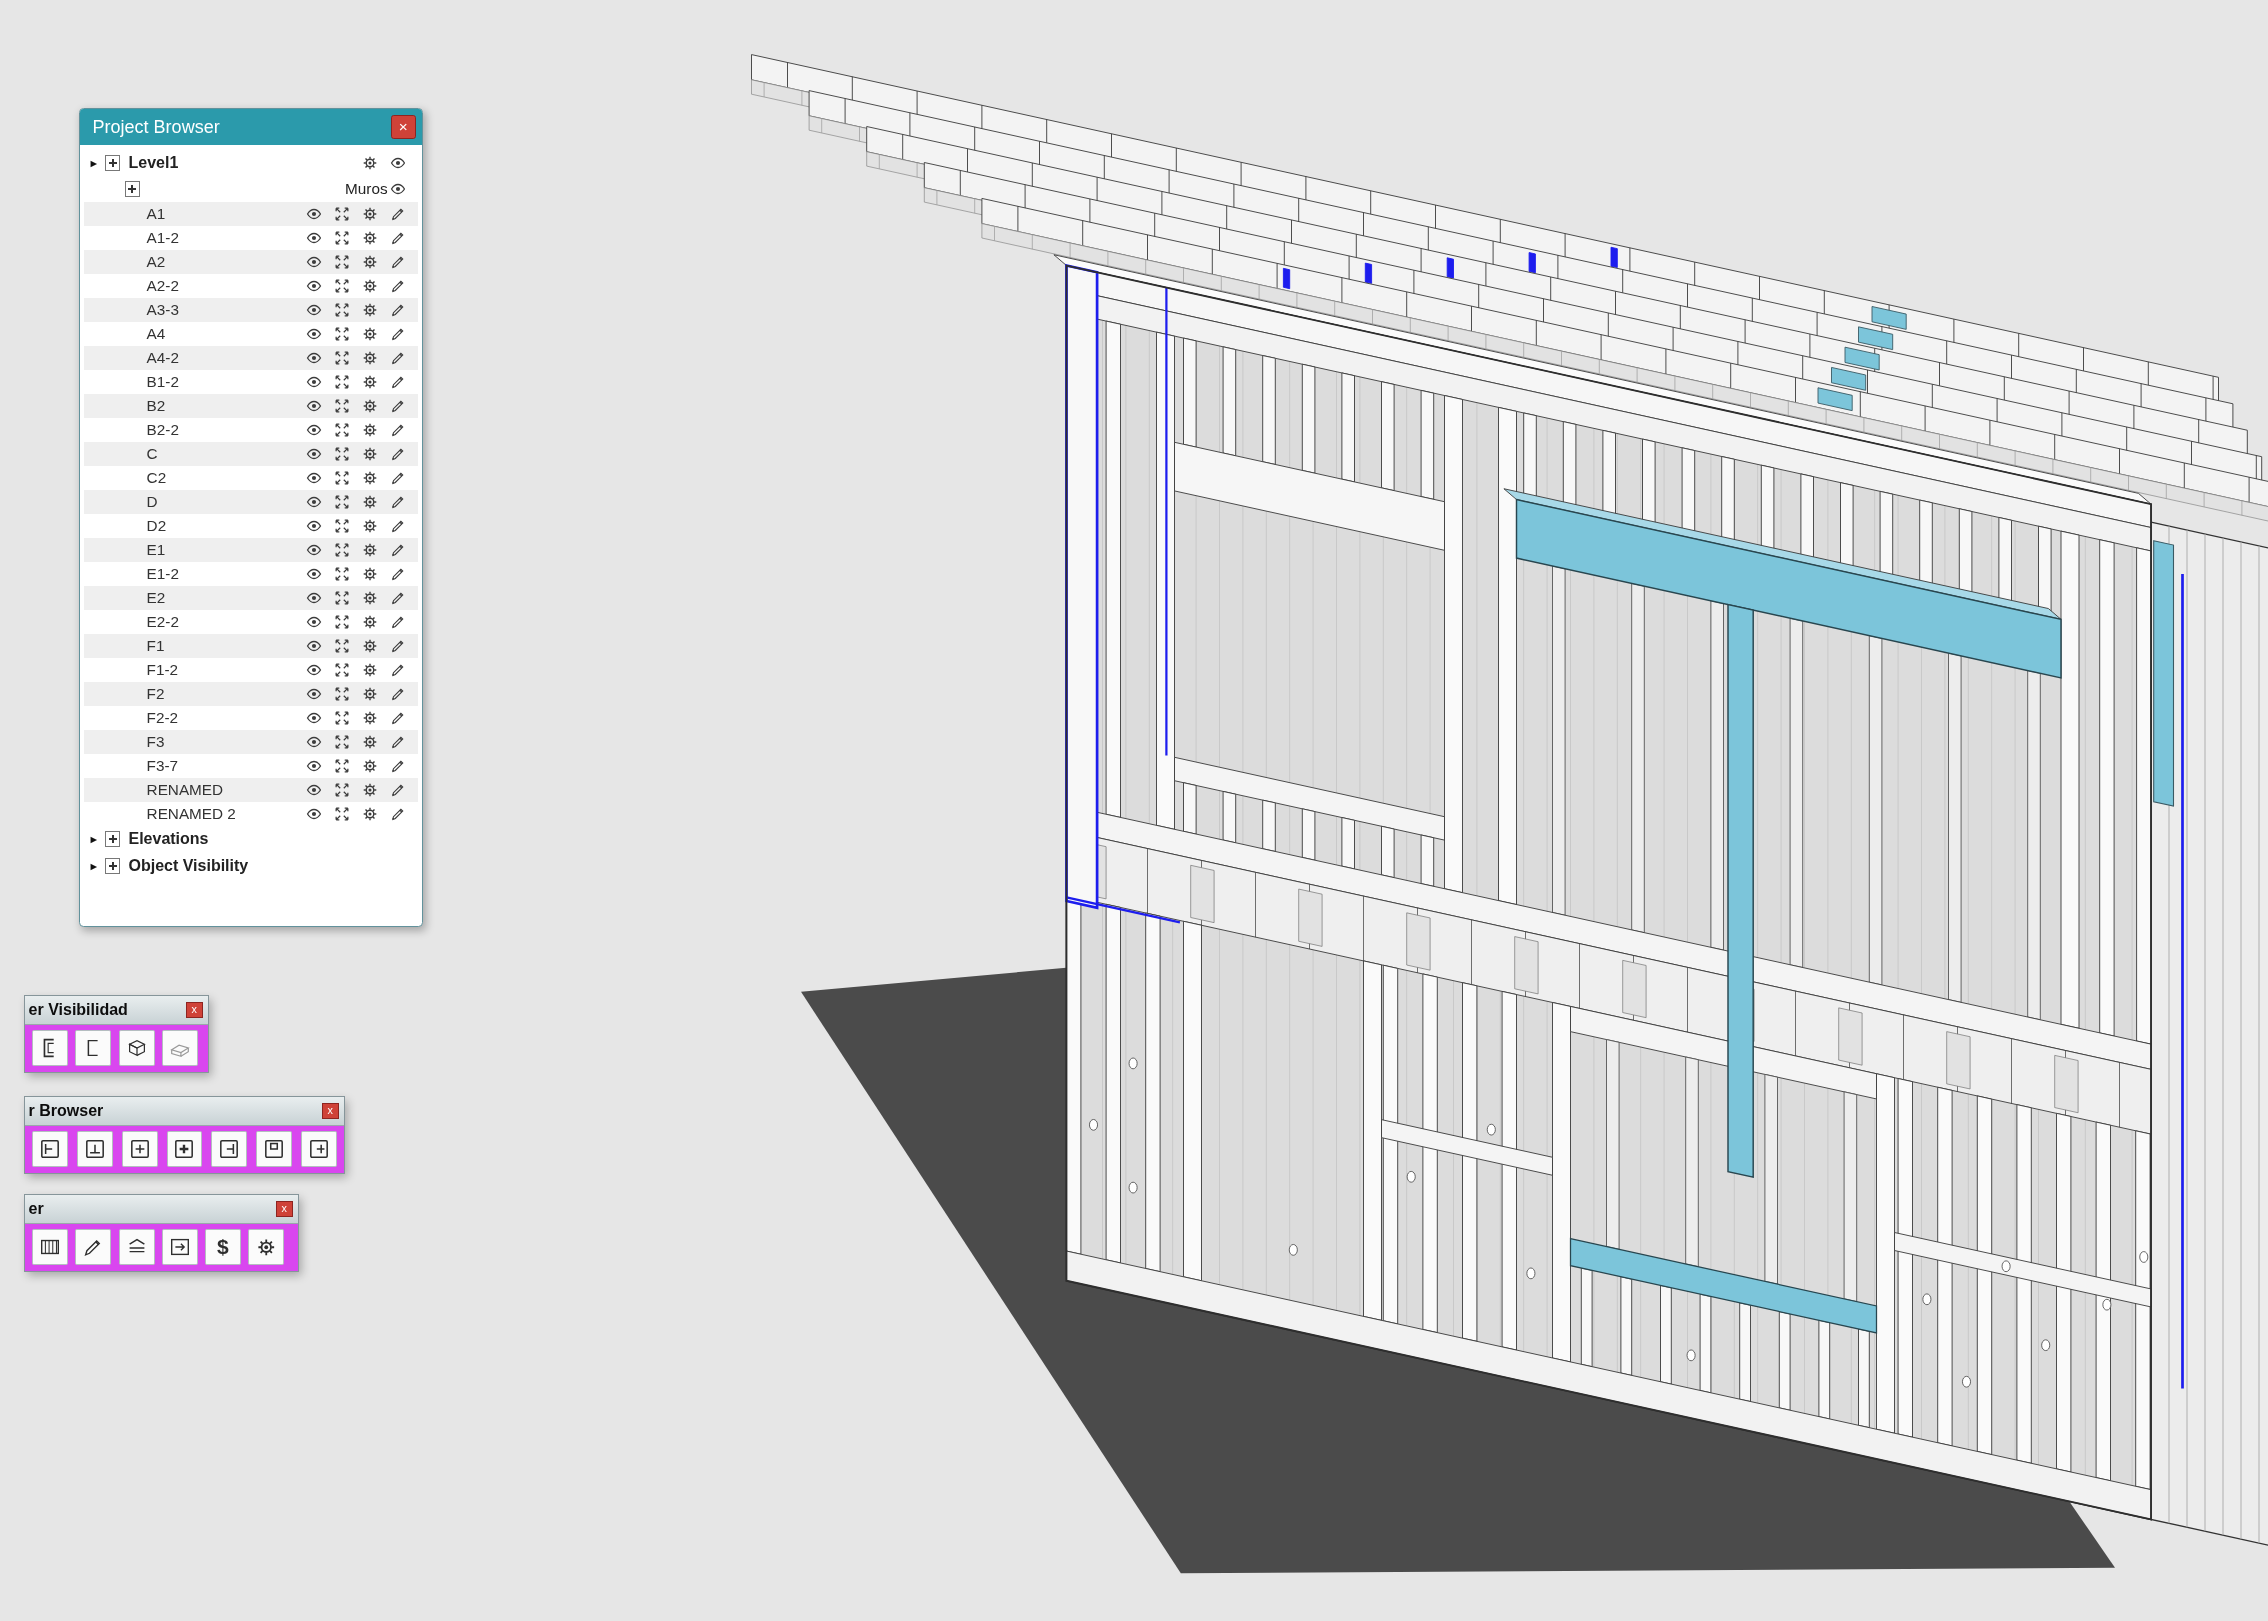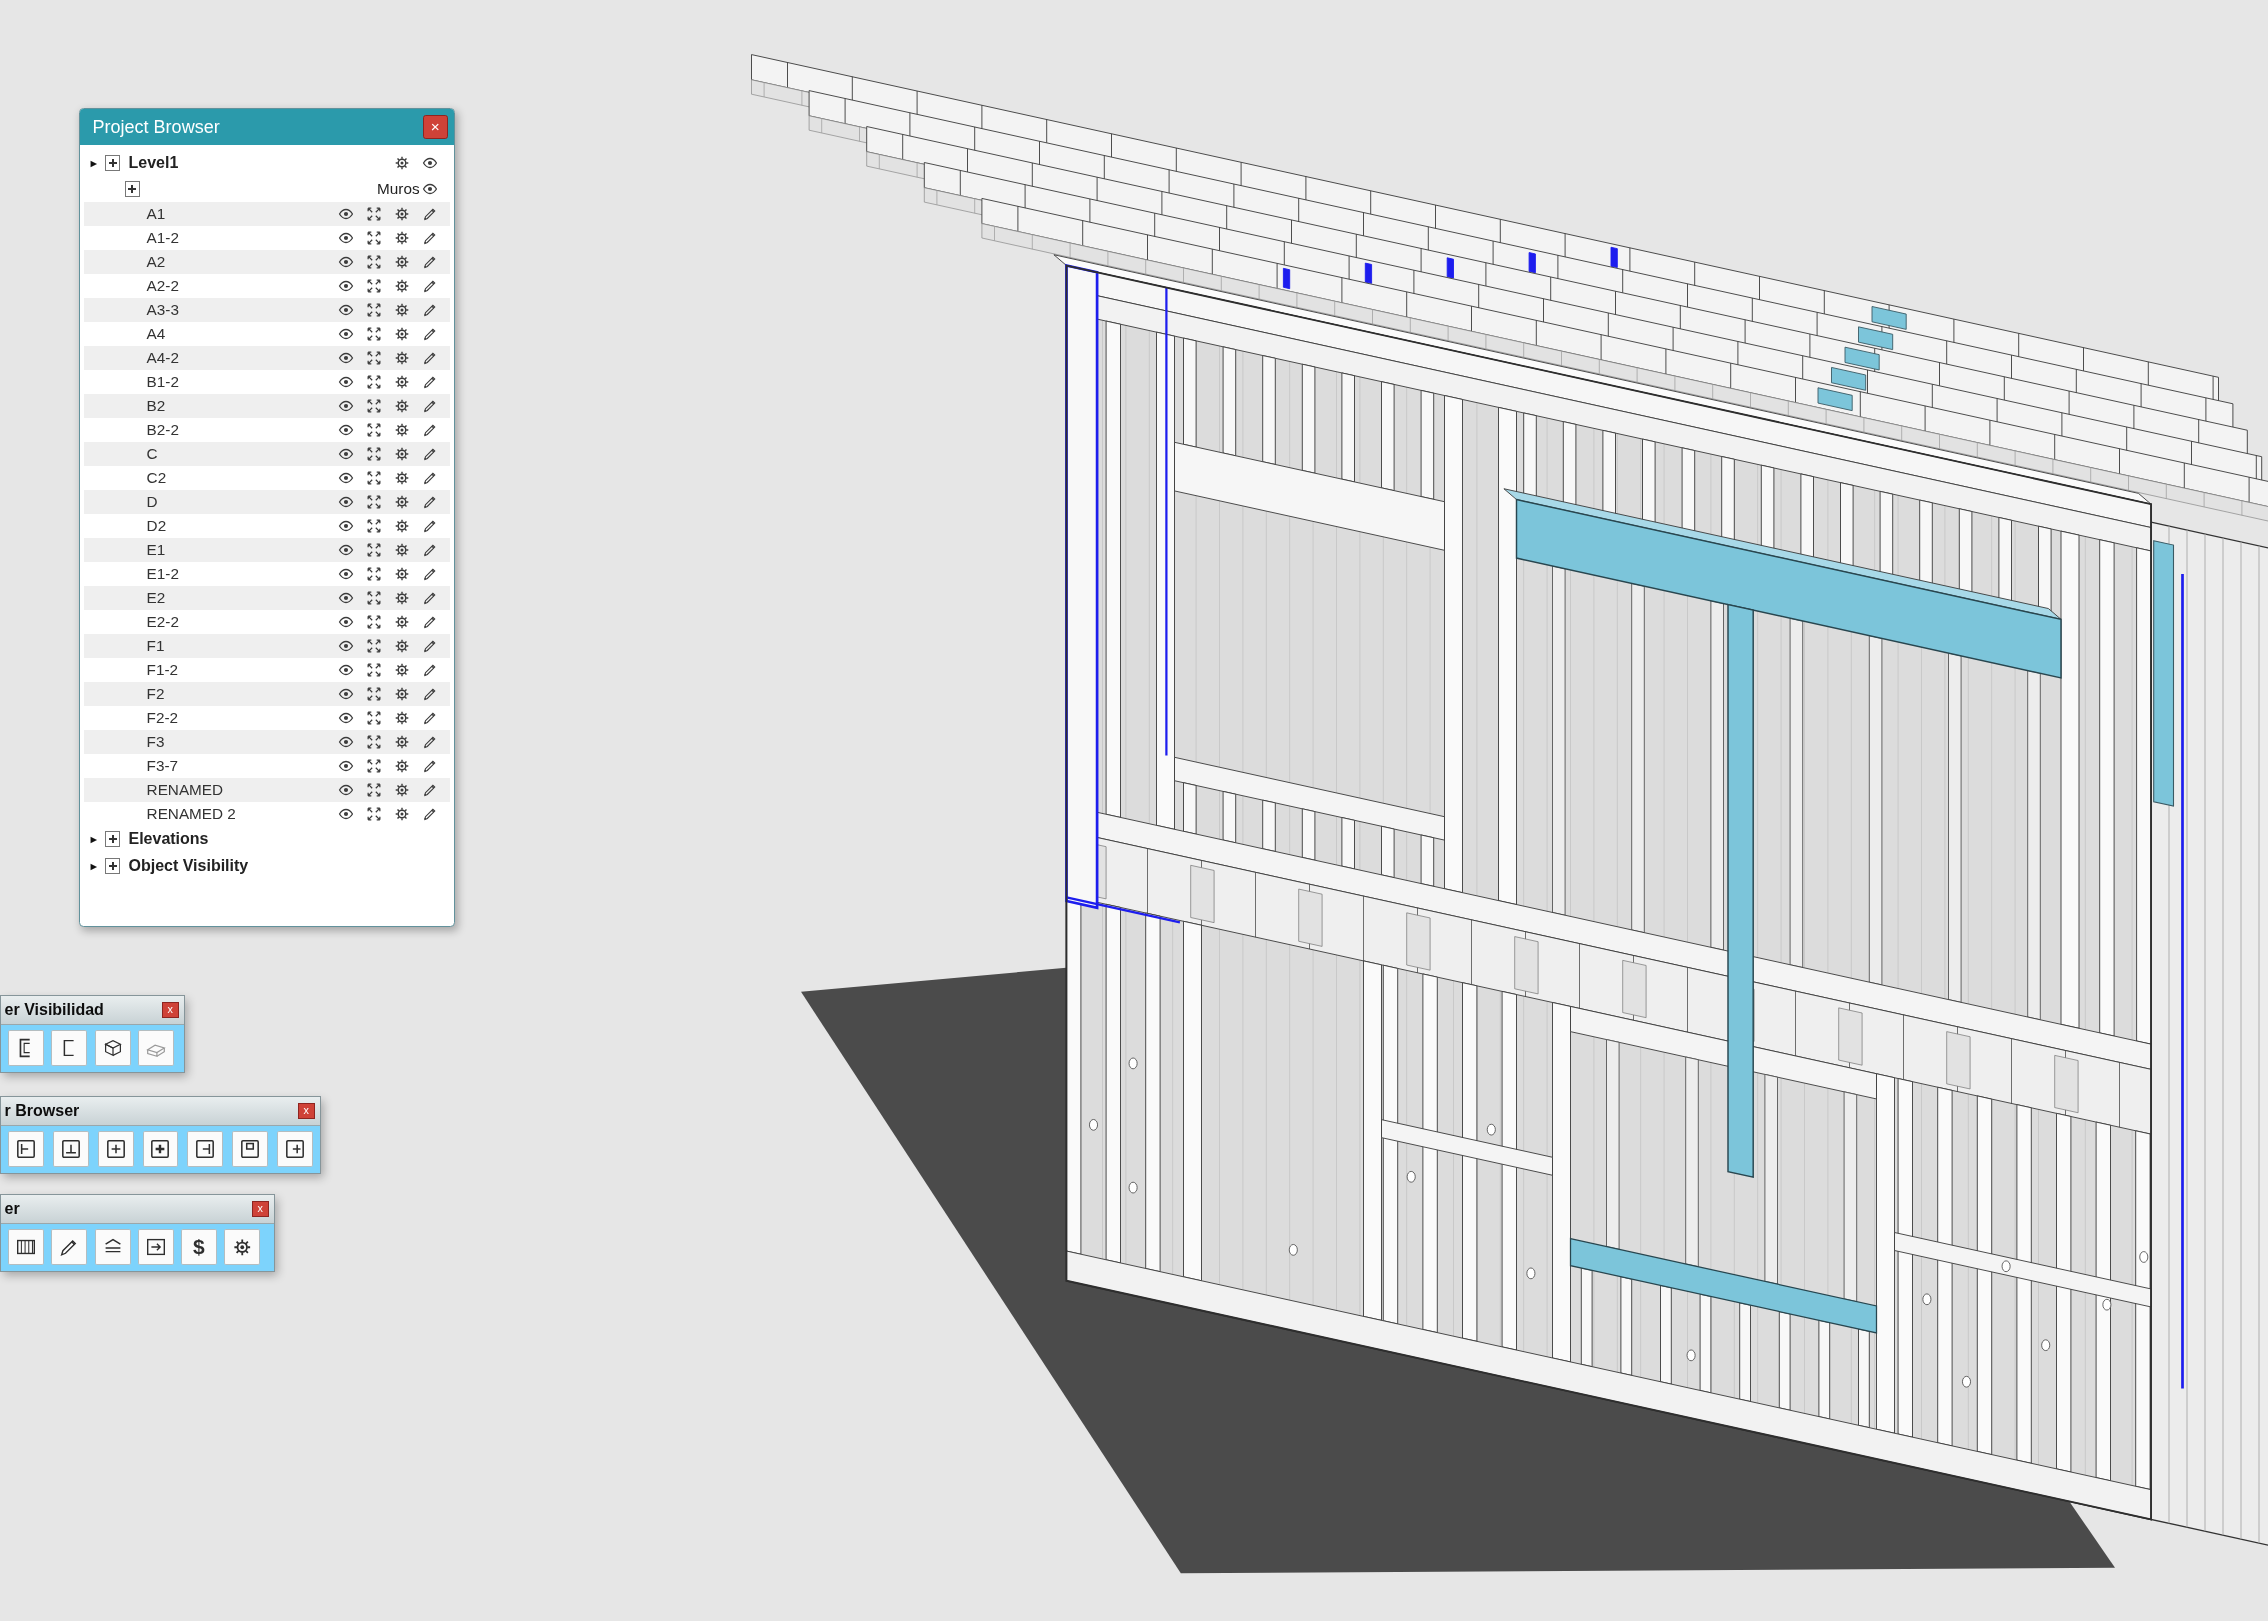--- a/index.html
+++ b/index.html
@@ -8,41 +8,41 @@
     font-family:"Liberation Sans",sans-serif;
     background:var(--canvas-bg,#e6e6e6);
     position:relative;overflow:hidden;
   }
   #scene{position:absolute;left:0;top:0;}
 
   
   .panel{position:absolute;background:#fff;border:0.9px solid #62929c;box-shadow:2.7px 3.6px 9px rgba(0,0,0,.28);}
 
   
-  #project-browser{left:79px;top:108px;width:376px;height:819px;border-radius:4.5px;overflow:hidden;display:flex;flex-direction:column;}
+  #project-browser{left:79px;top:108px;width:344px;height:819px;border-radius:4.5px;overflow:hidden;display:flex;flex-direction:column;}
   #project-browser .hdr{height:36px;background:var(--teal,#2b9aab);display:flex;align-items:center;padding:0 6.3px 0 12.6px;flex:0 0 auto;}
   .hdr-title{color:#fff;font-size:18px;flex:1;}
   .close-btn{width:25px;height:23.4px;background:var(--red,#cf4238);border:0.9px solid #8e2420;border-radius:2.7px;color:#fff;font-size:15.3px;line-height:20px;text-align:center;cursor:pointer;flex:0 0 auto;}
   .pb-body{flex:1;padding:4.5px 3.6px 0 3.6px;font-size:15.3px;color:#222;overflow:hidden;}
   .row{display:flex;align-items:center;height:24px;}
   .sec-row{font-weight:bold;height:27px;padding-left:7.2px;font-size:16px;}
   .group-row{padding-left:41px;height:25px;text-align:right;}
   .item-row{padding-left:63px;color:#333;justify-content:center;}
   .item-row:nth-child(odd){background:#efefef;}
   .expander{width:14.4px;font-size:11.7px;color:#111;flex:0 0 auto;}
   .plusbox{width:15.3px;height:15.3px;border:0.9px solid #777;background:#fff;position:relative;margin-right:8px;flex:0 0 auto;}
   .plusbox .ph{position:absolute;left:2.7px;right:2.7px;top:50%;height:1.8px;margin-top:-0.9px;background:#333;}
   .plusbox .pv{position:absolute;top:2.7px;bottom:2.7px;left:50%;width:1.8px;margin-left:-0.9px;background:#333;}
   .item-label{flex:1;}
   .sec-label{flex:1;}
   .row-icons{margin-left:auto;display:flex;align-items:center;gap:8px;padding-right:10.8px;flex:0 0 auto;}
   .icn{width:20px;height:20px;display:inline-flex;align-items:center;justify-content:center;cursor:pointer;}
 
   
-  .tbar{background:#7dd3fc;border:0.9px solid #86959a;}
+  .tbar{background:#d946ef;border:0.9px solid #86959a;margin-left:24px;}
   #tb-visibility{left:0;top:995px;width:185px;}
   #tb-alignment{left:0;top:1096px;width:321px;}
   #tb-tools{left:0;top:1194px;width:275px;}
   .tb-hdr{height:29px;background:linear-gradient(#e9eeef,#c8d2d5);border-bottom:0.9px solid #9aa7ab;display:flex;align-items:center;padding:0 5.4px 0 3.6px;}
   .tb-title{font-size:16px;font-weight:bold;color:#0d0d0d;flex:1;white-space:nowrap;overflow:hidden;}
   .tb-close{width:17px;height:16px;background:var(--red,#cf4238);border:0.9px solid #8e2420;color:#fff;font-size:10.8px;line-height:13.5px;text-align:center;cursor:pointer;flex:0 0 auto;}
   .tb-body{display:flex;align-items:center;gap:7.2px;padding:5.4px 7.2px;}
   #tb-alignment .tb-body{gap:9px;}
   .tb-btn{width:36px;height:36px;background:#fbfbfb;border:0.9px solid #b4bdc0;border-radius:1.8px;display:flex;align-items:center;justify-content:center;cursor:pointer;}
   .glyph{font-size:21px;font-weight:bold;color:#2e2e2e;}

